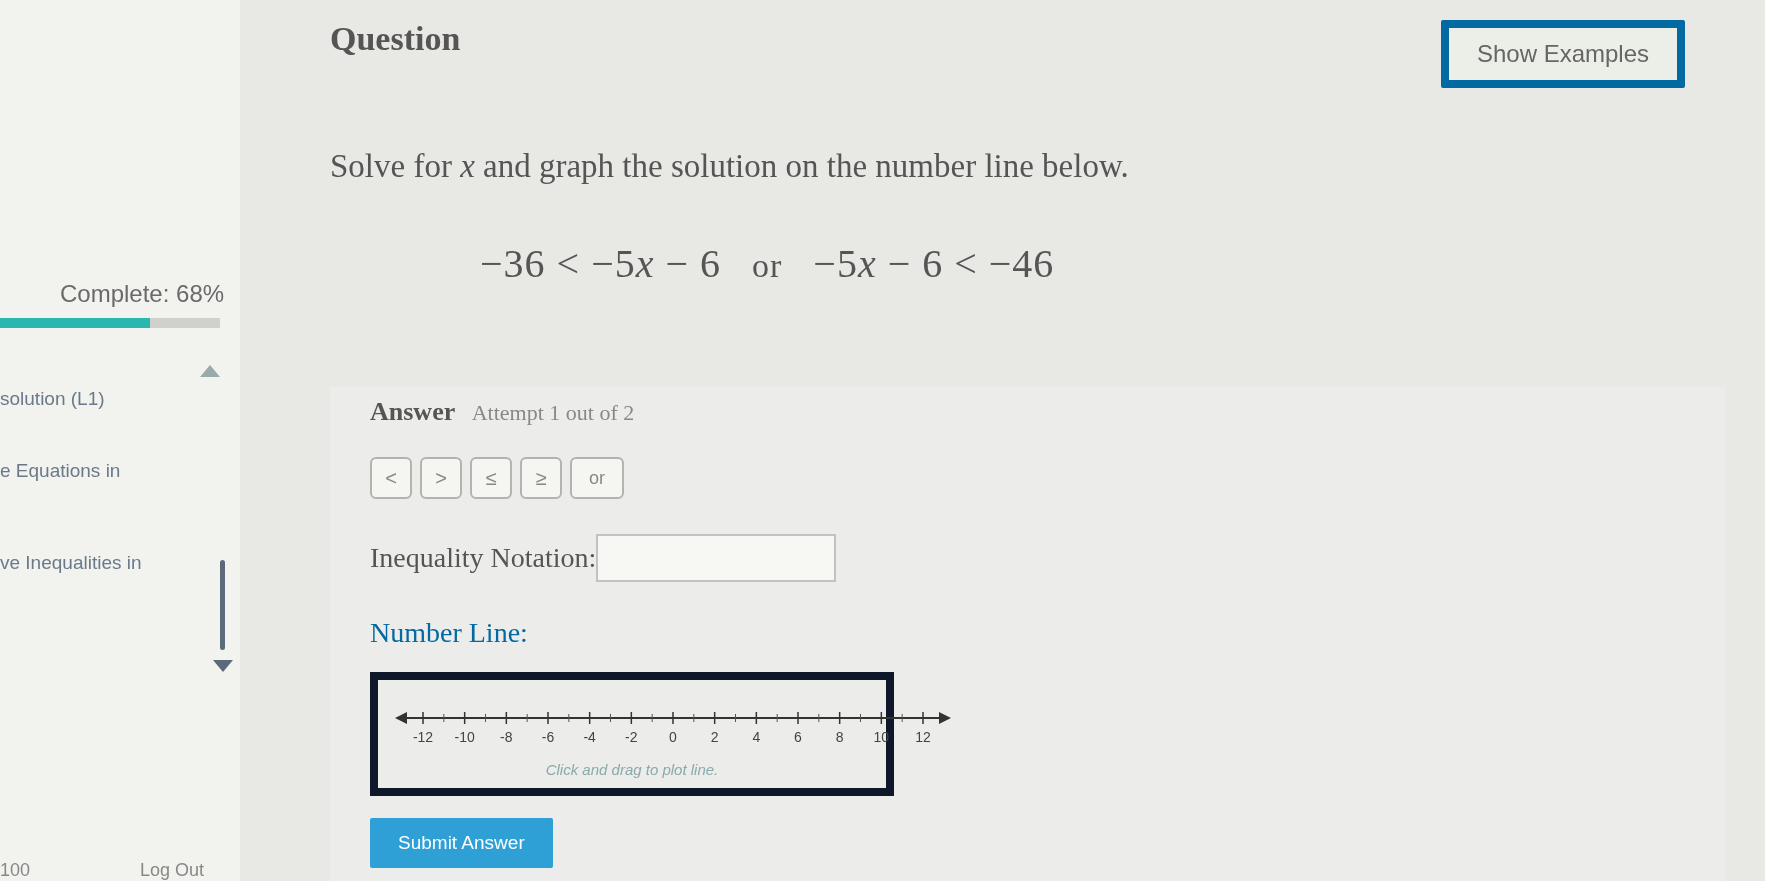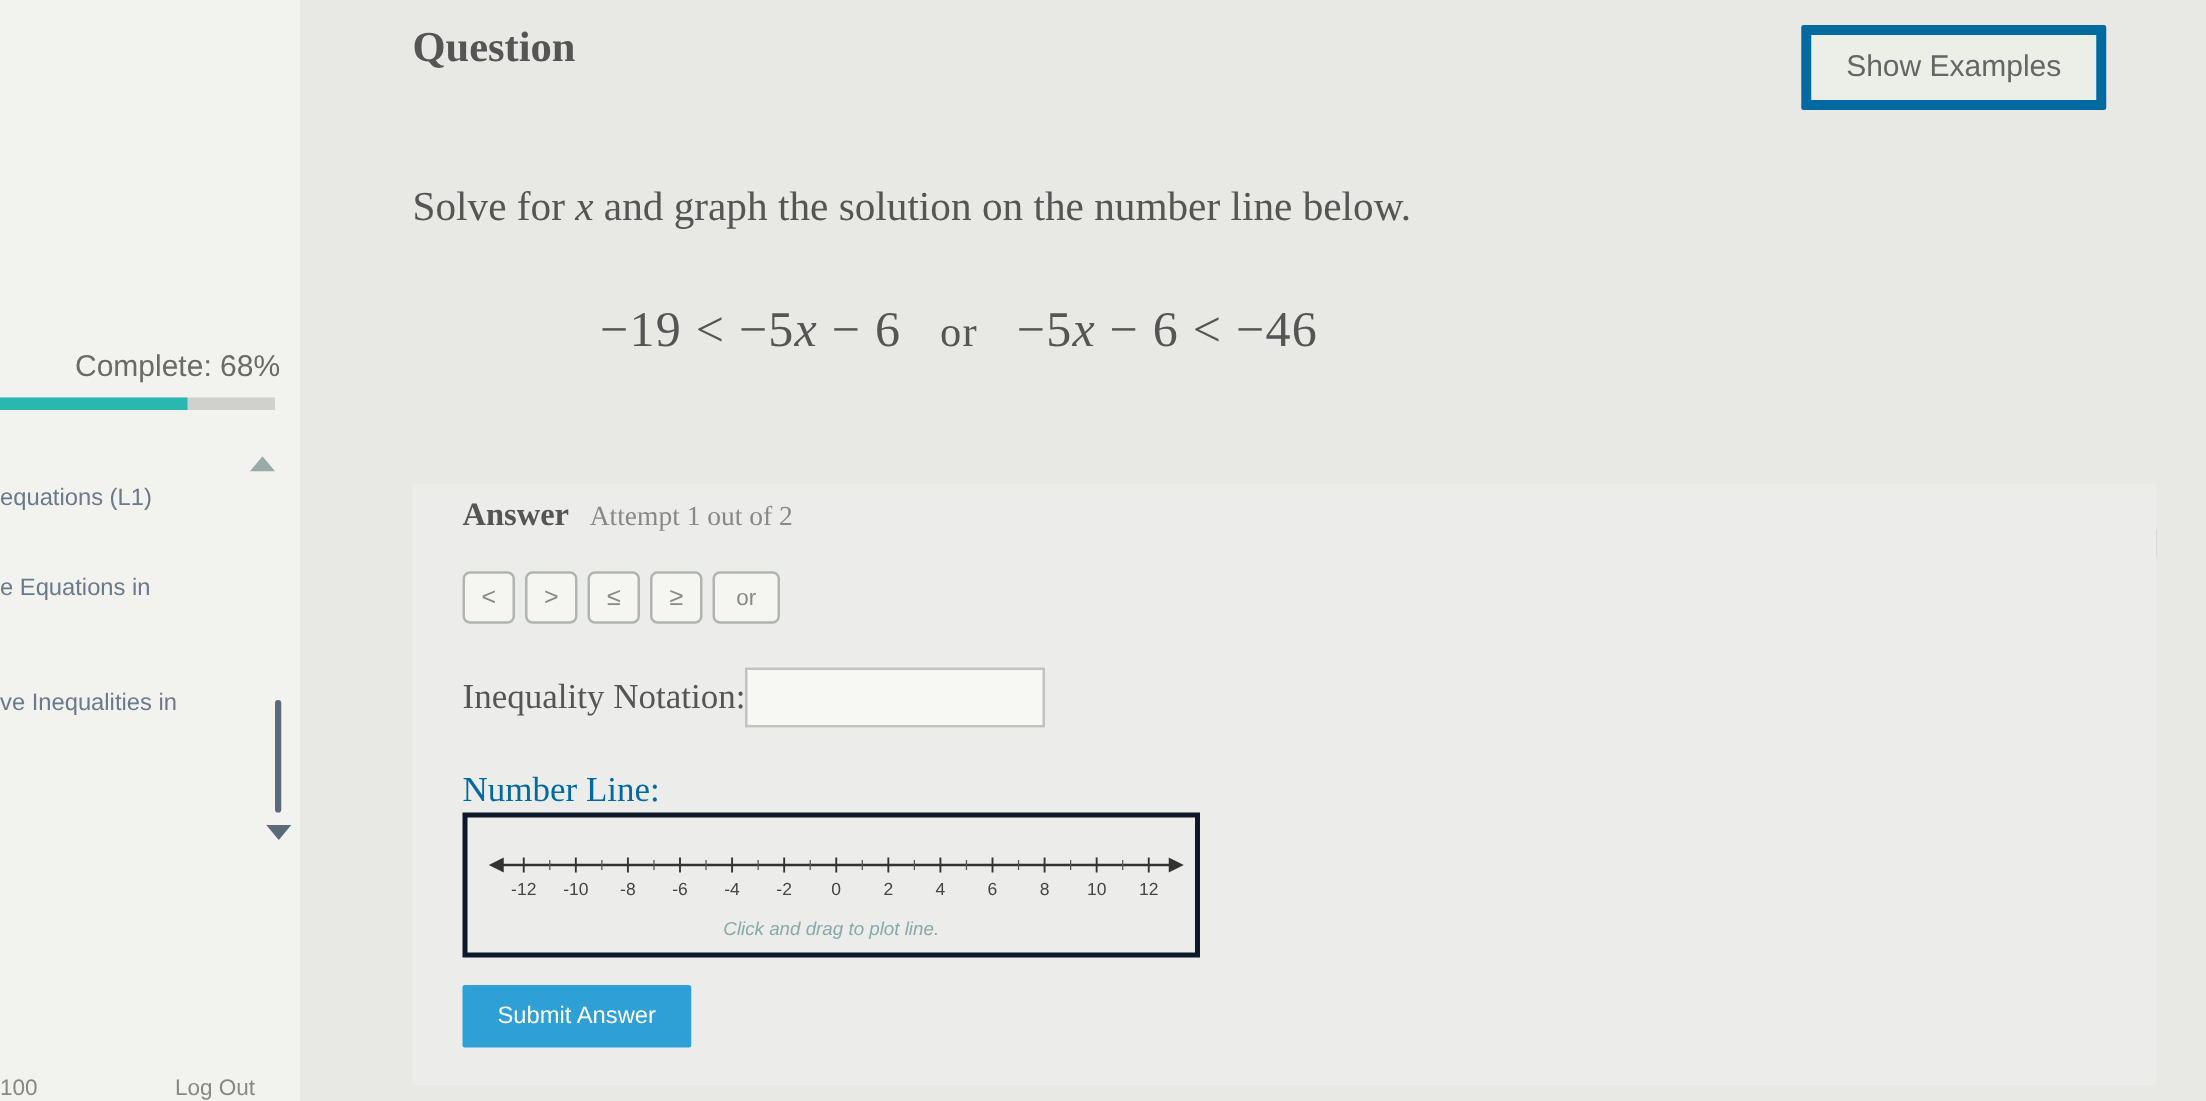--- a/index.html
+++ b/index.html
@@ -182,23 +182,23 @@
       background: #f7f7f4;
       padding: 0 10px;
       font-size: 20px;
     }
     .nl-label {
       font-size: 28px;
       color: #0369a1;
       margin-top: 35px;
     }
     .nl-box {
-      margin-top: 1px;
-      width: 590px;
-      border: 4px solid #0f172a;
+      margin-top: 23px;
+      width: 524px;
+      border: 8px solid #0f172a;
       background: #ececea;
       padding: 20px 15px 10px 15px;
       position: relative;
     }
     .nl-svg { display: block; }
     .nl-hint {
       text-align: center;
       color: #8aa;
       font-size: 15px;
       font-style: italic;
@@ -242,21 +242,21 @@
 <body>
 
 <div class="sidebar">
   <div class="complete-label">Complete: 68%</div>
   <div class="progress-bar">
     <div class="progress-fill"></div>
   </div>
 
   <div class="tri-up"></div>
 
-  <div class="sidebar-item" style="margin-top:50px;">equations (L1)</div>
+  <div class="sidebar-item" style="margin-top:50px;">solution (L1)</div>
   <div class="sidebar-item">e Equations in</div>
   <div class="sidebar-item" style="margin-top:50px;">ve Inequalities in</div>
 
   <div class="vline"></div>
   <div class="tri-down"></div>
 
   <div class="logout">Log Out</div>
   <div class="corner">100</div>
 </div>
 
@@ -264,21 +264,21 @@
   <div class="q-header">
     <div class="q-title">Question</div>
     <button class="show-examples">Show Examples</button>
   </div>
 
   <div class="prompt">
     Solve for <span class="x" style="font-style:italic;">x</span> and graph the solution on the number line below.
   </div>
 
   <div class="math-line">
-    <span>−19</span>
+    <span>−36</span>
     <span>&lt;</span>
     −5<span class="x">x</span> − 6
     <span class="or">or</span>
     −5<span class="x">x</span> − 6
     <span>&lt;</span>
     <span>−46</span>
   </div>
 
   <div class="kb-icon"></div>
 

